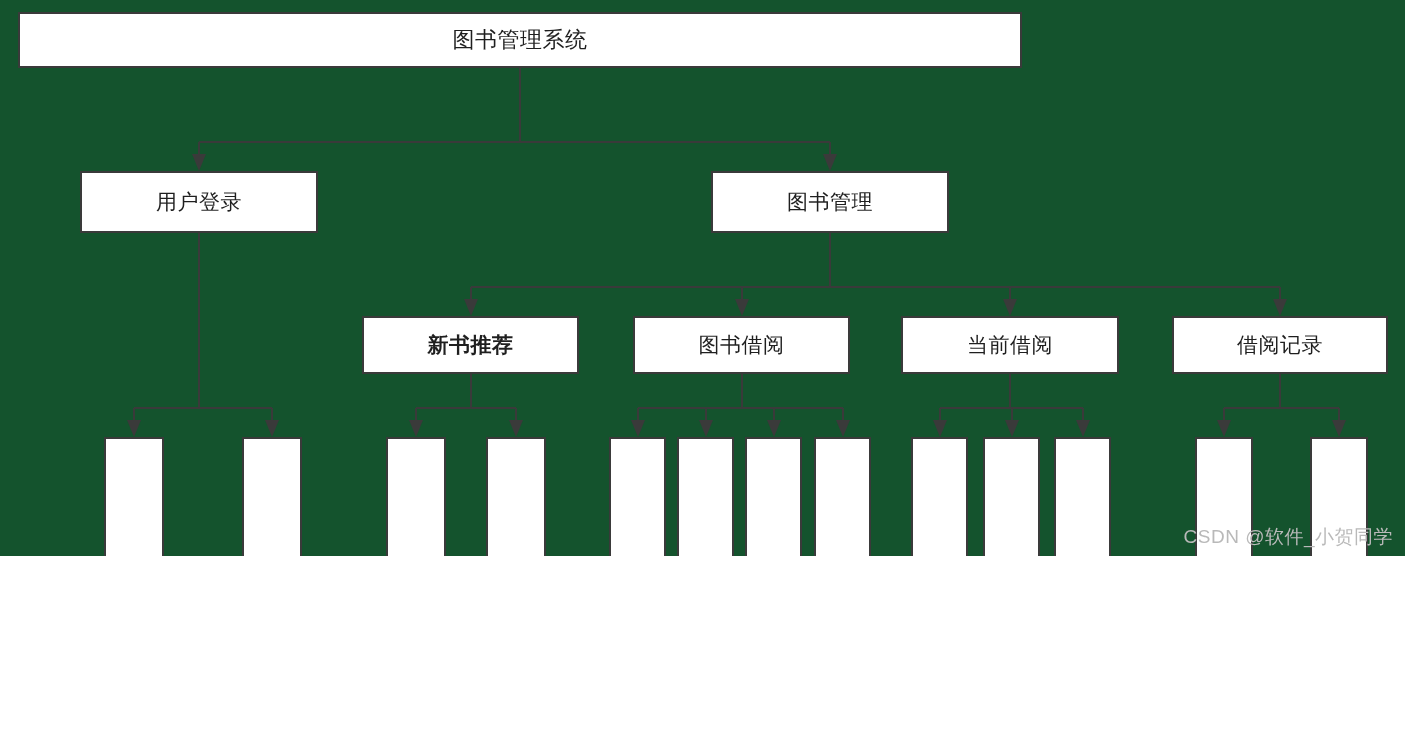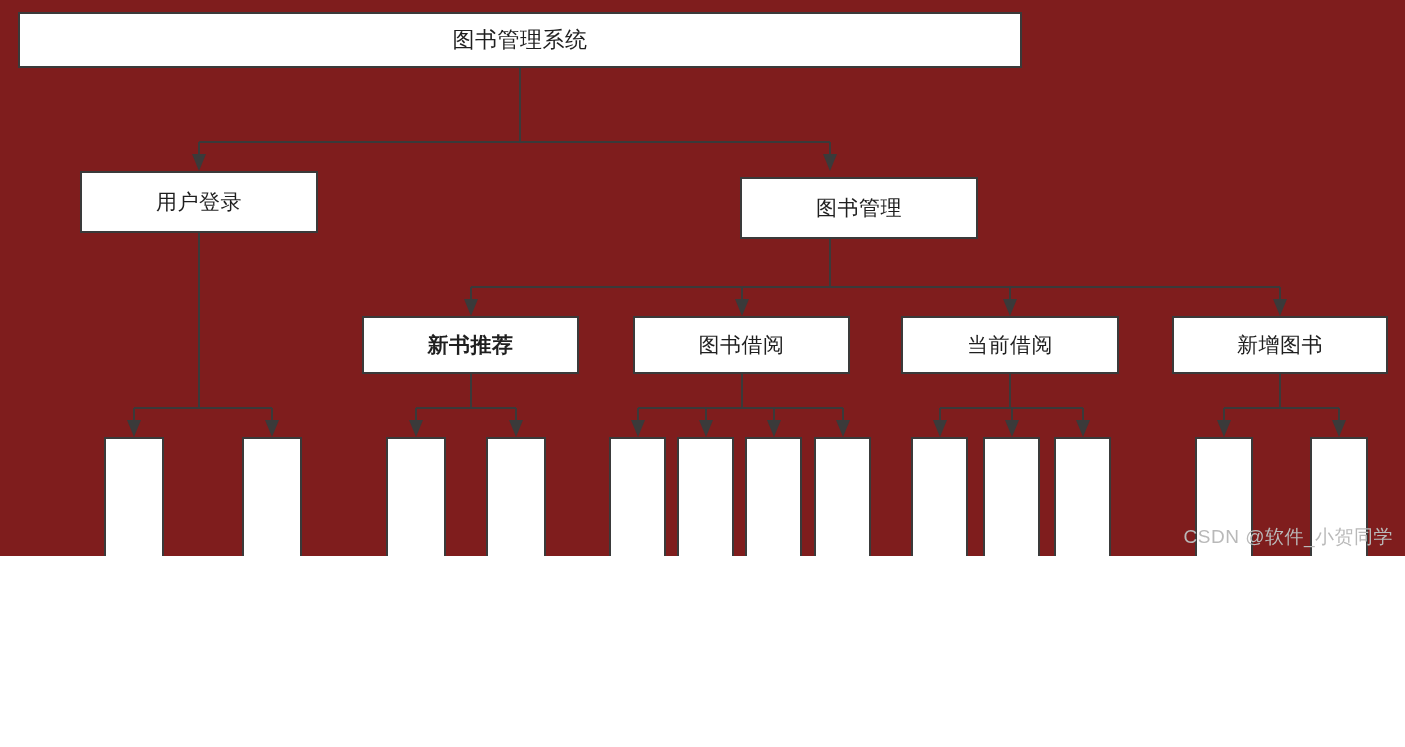--- a/index.html
+++ b/index.html
@@ -7,21 +7,21 @@
     padding: 0;
     background: #ffffff;
   }
   body {
     font-family: "Liberation Sans", "DejaVu Sans", sans-serif;
   }
   #diagram-root {
     position: relative;
     width: 1405px;
     height: 556px;
-    background: #7f1d1d;
+    background: #14532d;
     overflow: hidden;
   }
   .node-box {
     position: absolute;
     box-sizing: border-box;
     background: #ffffff;
     border: 2px solid #3a3a3a;
     display: flex;
     align-items: center;
     justify-content: center;
@@ -123,34 +123,34 @@
       <path d="M 1332 420 L 1346 420 L 1339 437 Z" fill="#3a3a3a"></path>
     </svg>
 
   <div id="node-layer">
       <div class="node-box root" style="left: 18px; top: 12px; width: 1004px; height: 56px; border-color: rgb(58, 58, 58); background: rgb(255, 255, 255);">
         <span class="node-label" style="color: rgb(31, 31, 31);">图书管理系统</span>
       </div>
       <div class="node-box" style="left: 80px; top: 171px; width: 238px; height: 62px; border-color: rgb(58, 58, 58); background: rgb(255, 255, 255);">
         <span class="node-label" style="color: rgb(31, 31, 31);">用户登录</span>
       </div>
-      <div class="node-box" style="left: 711px; top: 177px; width: 238px; height: 62px; border-color: rgb(58, 58, 58); background: rgb(255, 255, 255); margin-left: 29px;">
+      <div class="node-box" style="left: 711px; top: 171px; width: 238px; height: 62px; border-color: rgb(58, 58, 58); background: rgb(255, 255, 255);">
         <span class="node-label" style="color: rgb(31, 31, 31);">图书管理</span>
       </div>
       <div class="node-box" style="left: 362px; top: 316px; width: 217px; height: 58px; border-color: rgb(58, 58, 58); background: rgb(255, 255, 255);">
         <span class="node-label" style="color: rgb(31, 31, 31); font-weight: bold;">新书推荐</span>
       </div>
       <div class="node-box" style="left: 633px; top: 316px; width: 217px; height: 58px; border-color: rgb(58, 58, 58); background: rgb(255, 255, 255); align-items: center;">
         <span class="node-label" style="color: rgb(31, 31, 31);">图书借阅</span>
       </div>
       <div class="node-box" style="left: 901px; top: 316px; width: 218px; height: 58px; border-color: rgb(58, 58, 58); background: rgb(255, 255, 255);">
         <span class="node-label" style="color: rgb(31, 31, 31);">当前借阅</span>
       </div>
       <div class="node-box" style="left: 1172px; top: 316px; width: 216px; height: 58px; border-color: rgb(58, 58, 58); background: rgb(255, 255, 255);">
-        <span class="node-label" style="color: rgb(31, 31, 31);">新增图书</span>
+        <span class="node-label" style="color: rgb(31, 31, 31);">借阅记录</span>
       </div>
       <div class="node-box vertical" style="left: 104px; top: 437px; width: 60px; height: 297px; border-color: rgb(58, 58, 58); background: rgb(255, 255, 255);">
         <span class="node-label" style="color: rgb(31, 31, 31);">用户登录</span>
       </div>
       <div class="node-box vertical" style="left: 242px; top: 437px; width: 60px; height: 297px; border-color: rgb(58, 58, 58); background: rgb(255, 255, 255);">
         <span class="node-label" style="color: rgb(31, 31, 31);">注销登录</span>
       </div>
       <div class="node-box vertical" style="left: 386px; top: 437px; width: 60px; height: 297px; border-color: rgb(58, 58, 58); background: rgb(255, 255, 255);">
         <span class="node-label" style="color: rgb(31, 31, 31);">查询图书</span>
       </div>

